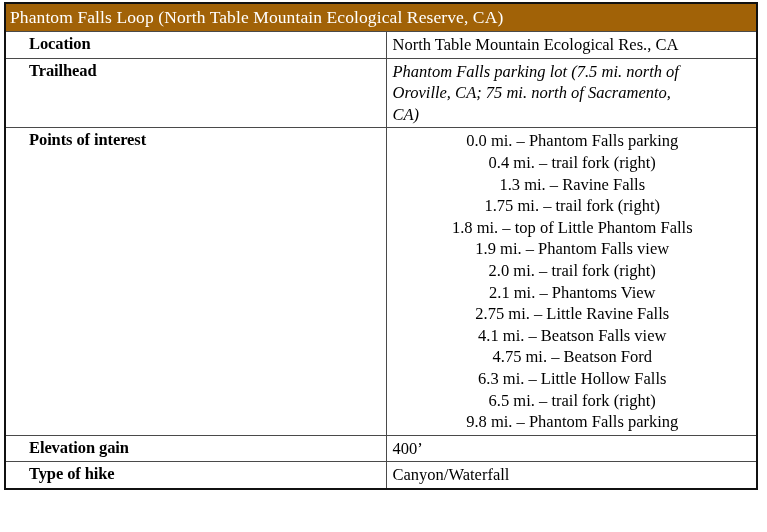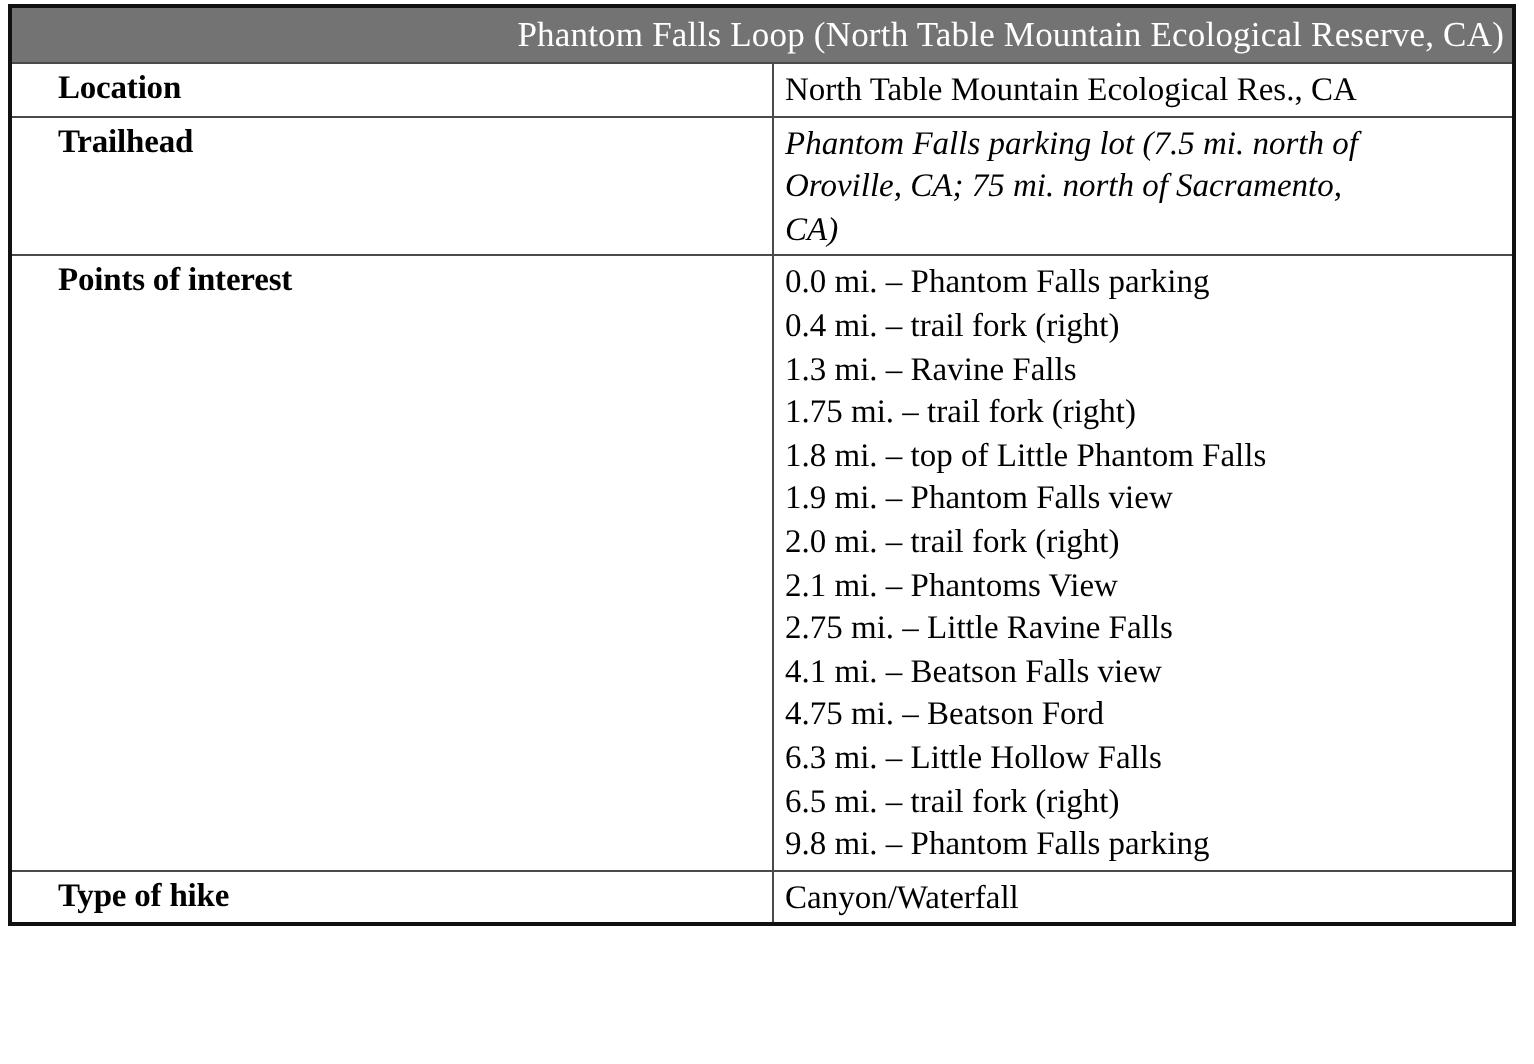--- a/index.html
+++ b/index.html
@@ -35,23 +35,23 @@
   table.trail-table th {
     border: 1px solid #4a4a4a;
   }
   table.trail-table {
     border: 2px solid #111111;
   }
   col.col-label { width: 381px; }
   col.col-value { width: 371px; }
 
   tr.title-row td {
-    background: #737373;
+    background: #a16207;
     color: #ffffff;
-    text-align: right;
+    text-align: left;
     font-size: 17.5px;
     line-height: 20px;
     padding: 3px 4px 4px 4px;
     font-weight: normal;
     letter-spacing: 0.1px;
     border-left: 0;
     border-right: 0;
     border-top: 0;
   }
   td.label-cell {
@@ -77,20 +77,21 @@
   }
   td.value-cell .wrapline {
     display: block;
     line-height: 21.6px;
     font-style: italic;
   }
   .poi-list {
     margin: 0;
     padding: 0;
     list-style: none;
+    text-align: center;
   }
   .poi-list li {
     line-height: 21.6px;
     white-space: nowrap;
     font-size: 16.5px;
   }
 </style>
 </head>
 <body>
 
@@ -133,20 +134,26 @@
               <li>2.75 mi. – Little Ravine Falls</li>
               <li>4.1 mi. – Beatson Falls view</li>
               <li>4.75 mi. – Beatson Ford</li>
               <li>6.3 mi. – Little Hollow Falls</li>
               <li>6.5 mi. – trail fork (right)</li>
               <li>9.8 mi. – Phantom Falls parking</li>
             </ul>
           </td>
         </tr>
         <tr>
+          <td class="label-cell">Elevation gain</td>
+          <td class="value-cell">
+            <span class="vline">400’</span>
+          </td>
+        </tr>
+        <tr>
           <td class="label-cell">Type of hike</td>
           <td class="value-cell">
             <span class="vline">Canyon/Waterfall</span>
           </td>
         </tr>
       </tbody>
   </table>
 </div>
 
 </body></html>

